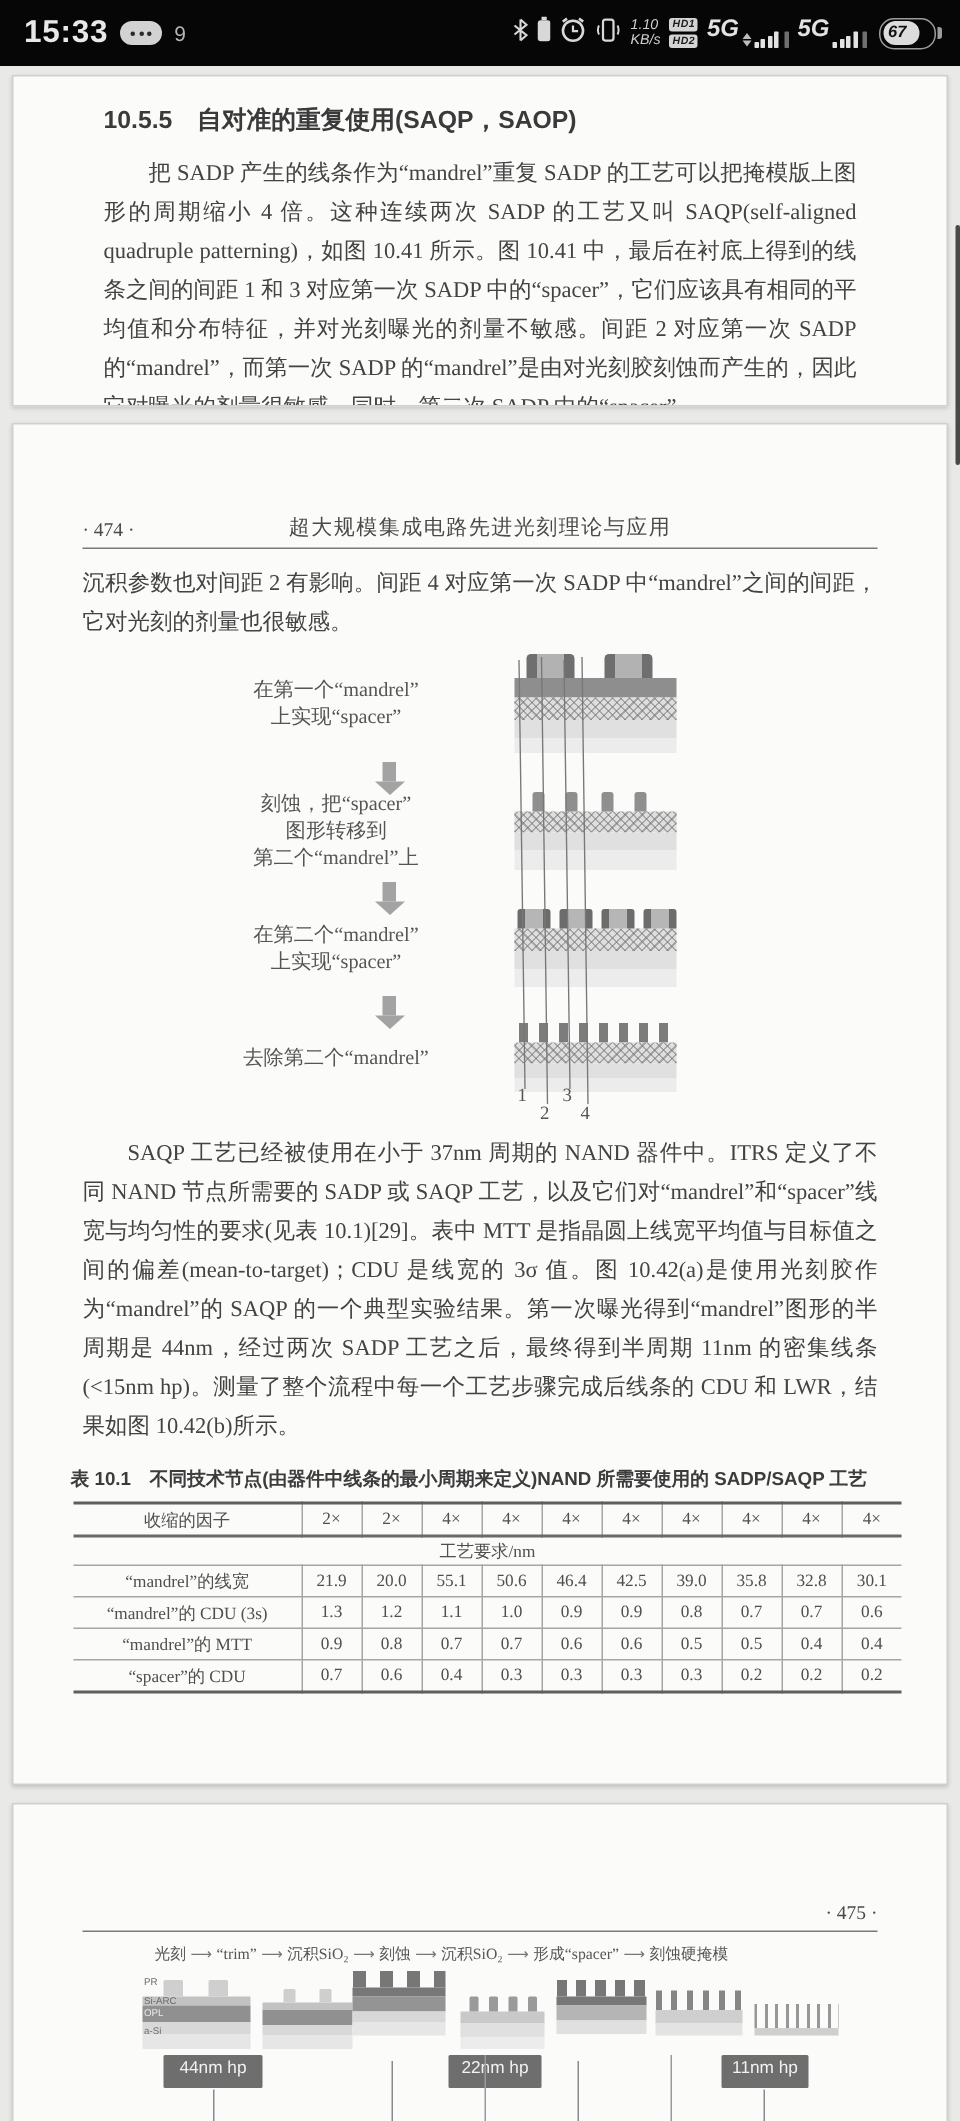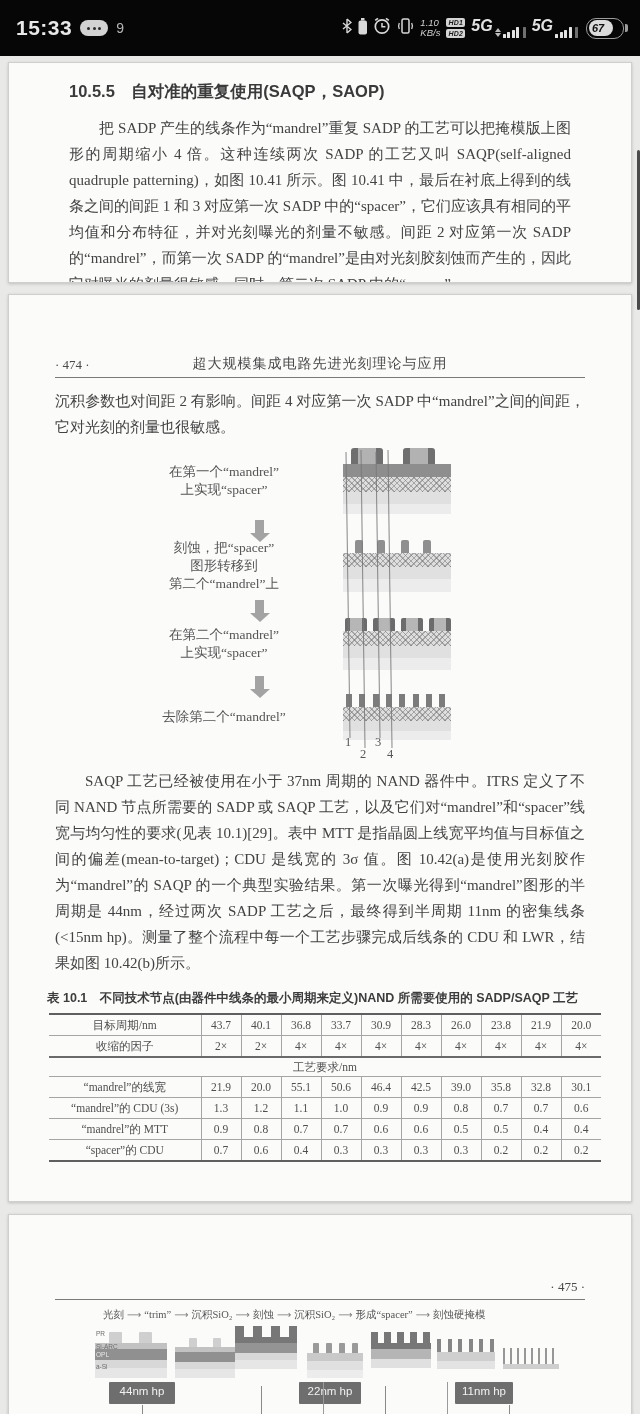--- a/index.html
+++ b/index.html
@@ -2,21 +2,21 @@
 <html><head>
 <meta charset="utf-8">
 <style>
   html,body{margin:0;padding:0;}
   body{
     width:640px;height:1414px;overflow:hidden;background:#e9e9e8;
     font-family:"Liberation Serif",serif;position:relative;
   }
   
   .statusbar{
-    height:56px;background:#060606;color:#d8d8d8;display:flex;
+    height:44px;background:#060606;color:#d8d8d8;display:flex;
     align-items:center;justify-content:space-between;padding:0 16px;
     font-family:"Liberation Sans",sans-serif;
   }
   .sb-left{display:flex;align-items:center;gap:8px;}
   .sb-time{font-size:21px;font-weight:700;color:#e8e8e8;letter-spacing:.5px;}
   .sb-pill{width:28px;height:16px;border-radius:9px;background:#d2d2d2;display:flex;align-items:center;justify-content:center;gap:2.5px;}
   .sb-pill i{width:3px;height:3px;border-radius:50%;background:#2a2a2a;display:block;}
   .sb-count{font-size:14px;color:#b5b5b5;}
   .sb-right{display:flex;align-items:center;gap:6px;font-style:italic;}
   .sb-speed{font-size:9.5px;line-height:1.1;color:#cfcfcf;text-align:left;}
@@ -264,33 +264,20 @@
   </div>
 
   <div class="tbl-title">表 10.1　不同技术节点(由器件中线条的最小周期来定义)NAND 所需要使用的 SADP/SAQP 工艺</div>
   <table class="t101">
     <colgroup>
         <col style="width:152px;">
         <col span="10" style="width:40px;">
       </colgroup>
     <tbody id="tbl-body">
         <tr>
-          <td class="lbl">目标周期/nm</td>
-          <td>43.7</td>
-          <td>40.1</td>
-          <td>36.8</td>
-          <td>33.7</td>
-          <td>30.9</td>
-          <td>28.3</td>
-          <td>26.0</td>
-          <td>23.8</td>
-          <td>21.9</td>
-          <td>20.0</td>
-        </tr>
-        <tr>
           <td class="lbl">收缩的因子</td>
           <td>2×</td>
           <td>2×</td>
           <td>4×</td>
           <td>4×</td>
           <td>4×</td>
           <td>4×</td>
           <td>4×</td>
           <td>4×</td>
           <td>4×</td>
@@ -421,21 +408,21 @@
       <div class="stk-layer" style="height:8px;background:#e3e3e3;"></div>
     </div>
 
     <div class="stack" style="left:494px;top:42px;width:56px;">
       <div class="stk-layer comb-s7" style="height:16px;"></div>
       <div class="stk-layer" style="height:5px;background:#cfcfcf;"></div>
     </div>
 
     <div class="hpbadge" style="left:100px;top:76px;width:66px;">44nm hp</div>
     <div class="hpbadge" style="left:290px;top:76px;width:62px;">22nm hp</div>
-    <div class="hpbadge" style="left:446px;top:76px;width:58px;">11nm hp</div>
+    <div class="hpbadge" style="left:472px;top:76px;width:58px;">11nm hp</div>
 
     <div class="dnarrow" style="left:133px;top:99px;"></div>
     <div class="dnarrow" style="left:252px;top:80px;height:43px;"></div>
     <div class="dnarrow" style="left:376px;top:80px;height:43px;"></div>
     <div class="dnarrow" style="left:500px;top:99px;"></div>
     <div class="vline3" style="left:314px;top:76px;height:60px;"></div>
     <div class="vline3" style="left:438px;top:76px;height:60px;"></div>
 
   </div>
 </div>

